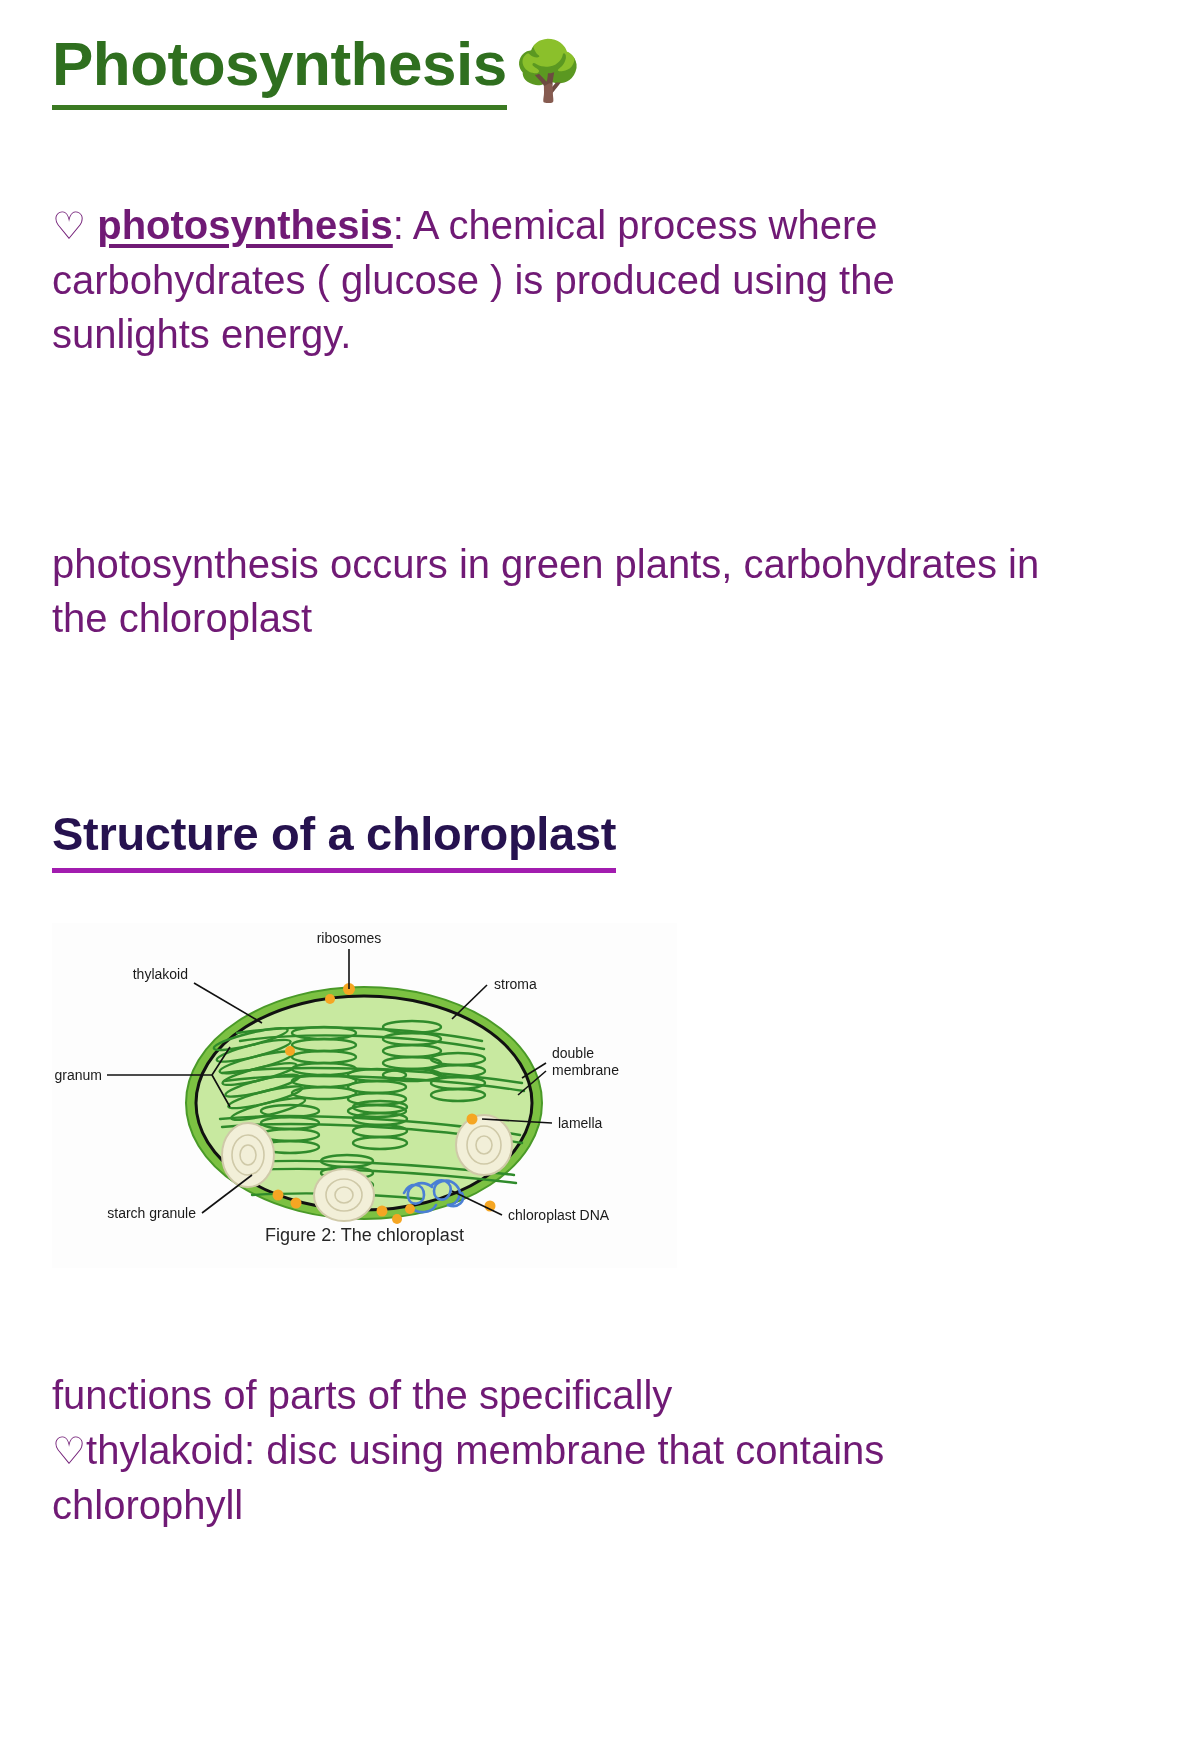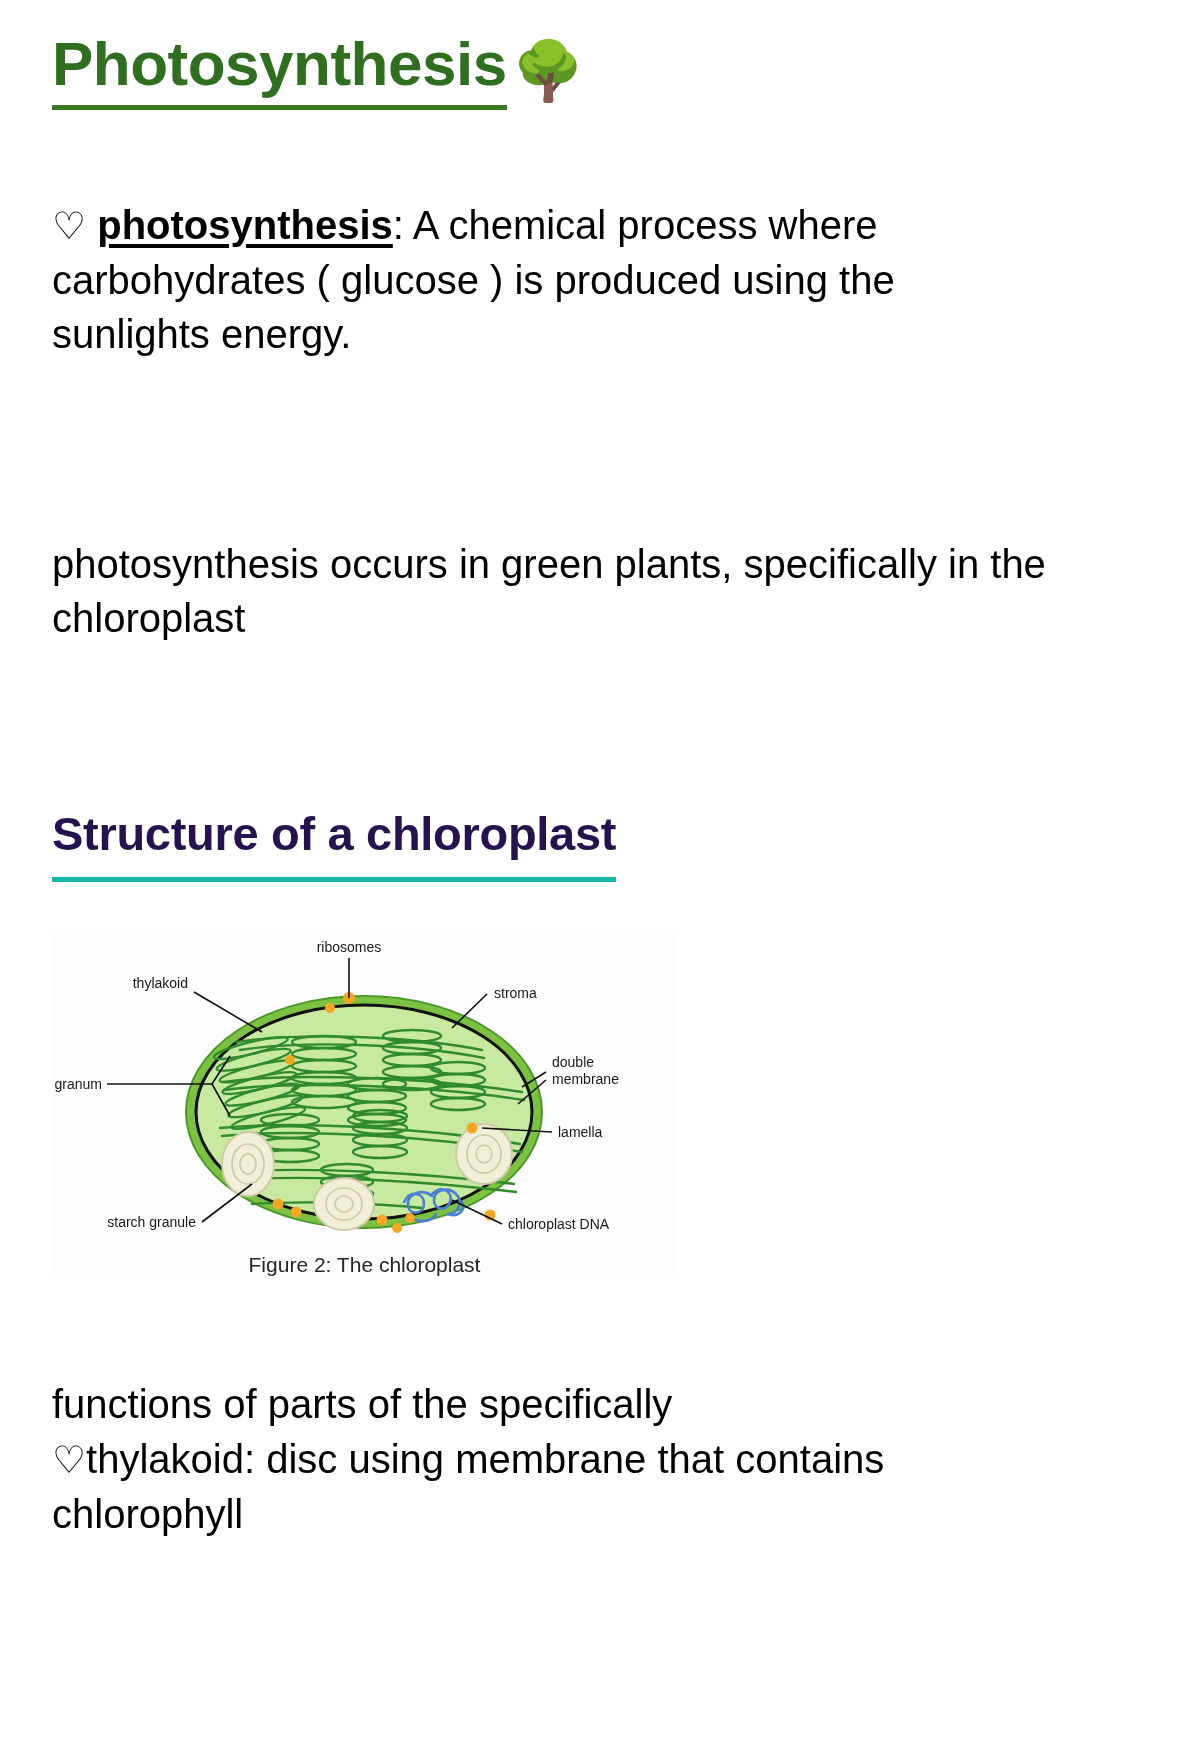--- a/index.html
+++ b/index.html
@@ -45,21 +45,21 @@
     vertical-align: -6px;
     margin-left: 6px;
     display: inline-block;
   }
 
   
   .para {
     font-size: 40px;
     line-height: 1.36;
     font-weight: 400;
-    color: #000000;
+    color: #701a75;
     margin: 0;
     max-width: 1000px;
   }
   .para .heart {
     font-size: 38px;
   }
   .para .term {
     font-weight: 700;
     text-decoration: underline;
     text-underline-offset: 5px;
@@ -70,62 +70,62 @@
   
   .section-heading {
     margin: 0;
     padding-top: 160px;
     font-size: 47px;
     font-weight: 700;
     color: #26124f;
     letter-spacing: -0.3px;
   }
   .section-heading span {
-    border-bottom: 5px solid #14b8a6;
-    padding-bottom: 16px;
+    border-bottom: 5px solid #a21caf;
+    padding-bottom: 7px;
     display: inline-block;
   }
 
   
   .figure-block {
     margin-top: 50px;
     margin-left: 0;
     width: 625px;
     height: 345px;
     background: #22c55e;
     position: relative;
   }
   .figure-svg { display: block; width: 625px; height: 345px; }
   .fig-caption {
     position: absolute;
     left: 0;
     right: 0;
-    bottom: 0;
+    bottom: 22px;
     text-align: center;
-    font-size: 21px;
+    font-size: 18px;
     color: #262626;
     font-family: "Liberation Sans", sans-serif;
   }
 
   
   #para-functions { margin-top: 100px; }
   .tight { line-height: 1.38; }
 </style>
 </head>
 <body>
 
 <div class="page">
 
   <h1 class="doc-title">
     <span class="title-text">Photosynthesis</span><span class="tree-emoji">🌳</span>
   </h1>
 
   <p class="para" id="para-definition"><span class="heart">♡</span> <span class="term">photosynthesis</span><span>: A chemical process where carbohydrates ( glucose ) is produced using the sunlights energy.</span></p>
 
-  <p class="para" id="para-occurs"> photosynthesis occurs in green plants, specifically in the chloroplast</p>
+  <p class="para" id="para-occurs"> photosynthesis occurs in green plants, carbohydrates in the chloroplast</p>
 
   <h2 class="section-heading"><span>Structure of a chloroplast</span></h2>
 
   <div class="figure-block">
     <svg class="figure-svg" viewBox="0 0 625 345" xmlns="http://www.w3.org/2000/svg">
       <rect x="0" y="0" width="625" height="345" fill="#fdfdfd"></rect>
 
       <ellipse cx="312" cy="180" rx="178" ry="116" fill="#7cc142" stroke="#4a9a28" stroke-width="2"></ellipse>
 
       <ellipse cx="312" cy="180" rx="168" ry="107" fill="#c8e9a0" stroke="#111111" stroke-width="3"></ellipse>

